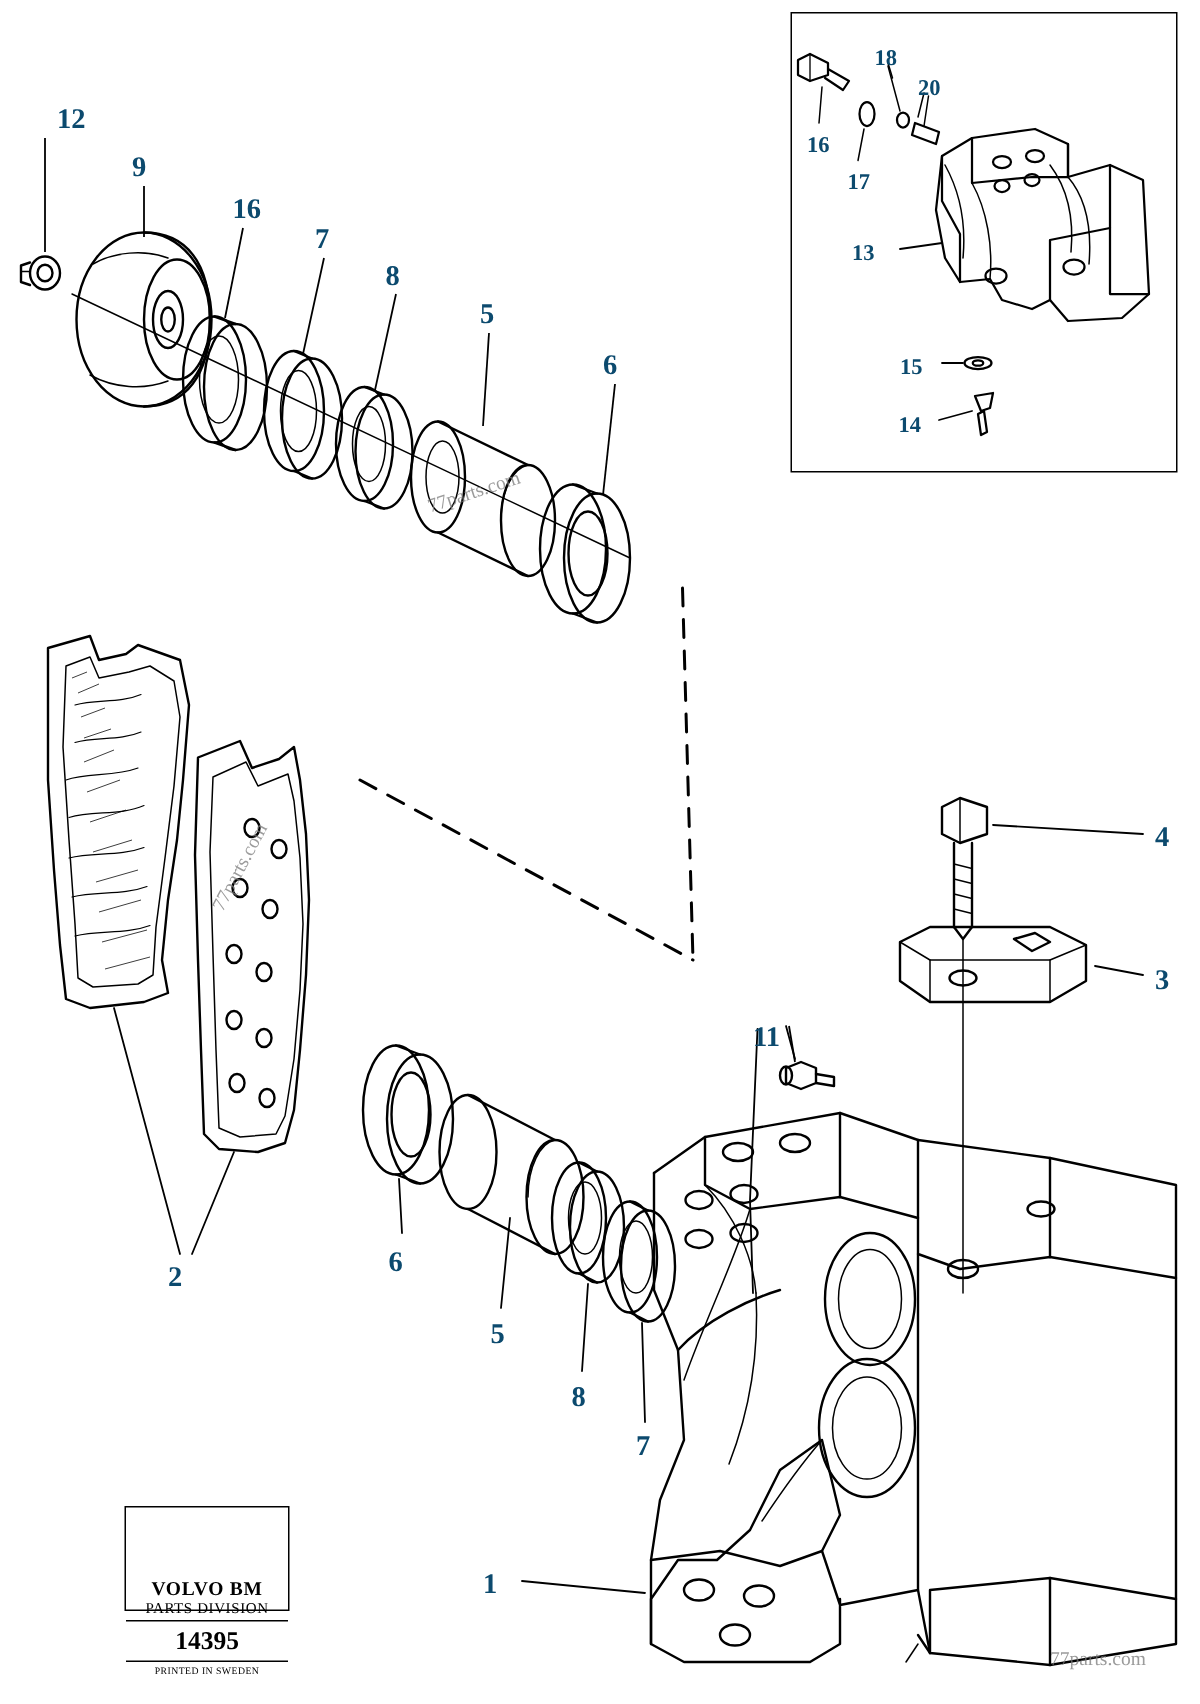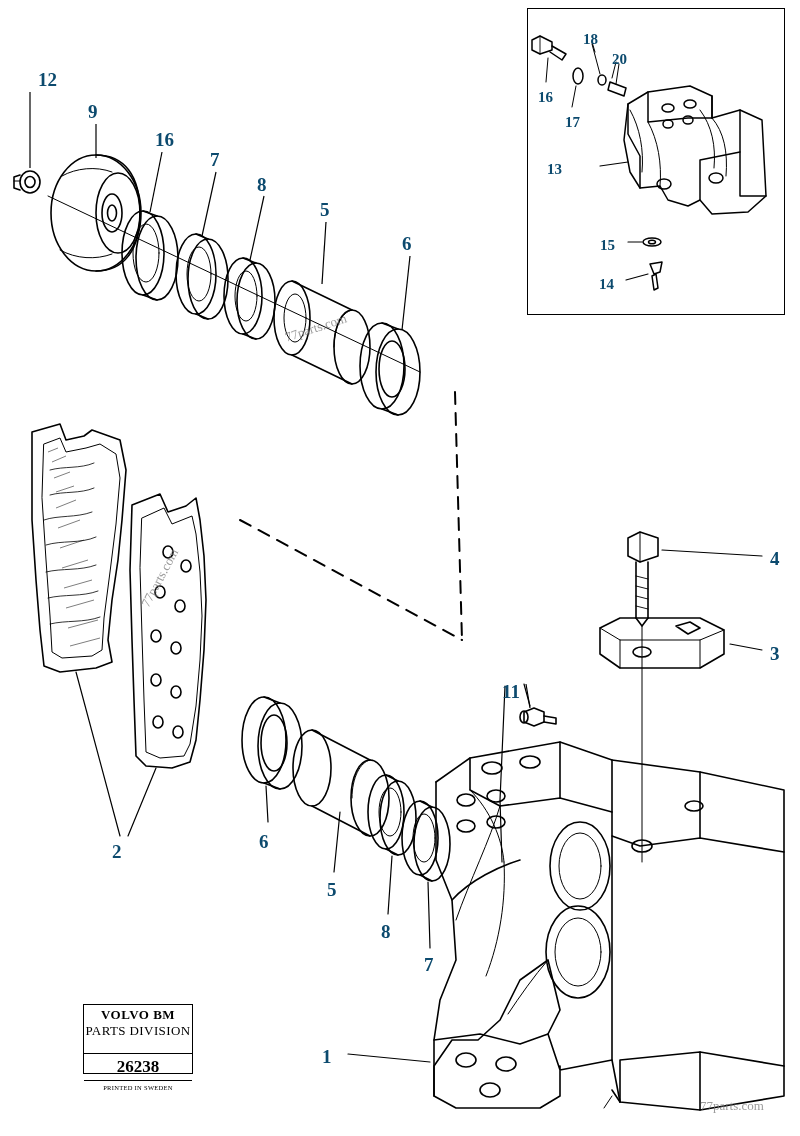--- a/index.html
+++ b/index.html
@@ -5,22 +5,22 @@
   html,body{margin:0;padding:0;background:#ffffff;}
   body{width:800px;height:1136px;position:relative;overflow:hidden;
        font-family:"Liberation Serif", serif;color:#000;}
   #page{position:absolute;left:0;top:0;width:800px;height:1136px;}
   svg.layer{position:absolute;left:0;top:0;width:800px;height:1136px;}
   .callout{position:absolute;font-family:"Liberation Serif",serif;font-weight:bold;
            font-size:19px;line-height:19px;color:#0c4a6e;}
   .callout.small{font-size:15px;}
   .stampbox{position:absolute;border:1.6px solid #000;background:#fff;}
   .stamp-line{text-align:center;font-family:"Liberation Serif",serif;}
-  .stamp-brand{font-weight:bold;font-size:13px;letter-spacing:.5px;padding-top:2px;}
-  .stamp-sub{font-size:13px;letter-spacing:.4px;border-bottom:1.2px solid #000;padding-bottom:14px;}
+  .stamp-brand{font-weight:bold;font-size:13px;letter-spacing:.5px;padding-top:2px;margin-top:44px;}
+  .stamp-sub{font-size:10px;letter-spacing:.4px;border-bottom:1.2px solid #000;padding-bottom:2px;}
   .stamp-num{font-weight:bold;font-size:17px;padding:3px 0 3px 0;border-bottom:1.2px solid #000;}
   .stamp-foot{font-size:6.5px;letter-spacing:.3px;padding:3px 0 2px 0;}
   .wm{position:absolute;color:#7a7a7a;font-family:"Liberation Serif",serif;
       font-size:13px;opacity:.75;white-space:nowrap;}
   .inset{position:absolute;border:1.7px solid #000;background:#fff;}
 </style>
 </head>
 <body>
 
 <div id="page">
@@ -286,28 +286,28 @@
   <div class="callout" style="left:424px;top:955px;">7</div>
   <div class="callout" style="left:502px;top:658px;margin-top:24px;">11</div>
   <div class="callout" style="left:322px;top:1047px;">1</div>
   <div class="callout" style="left:770px;top:549px;">4</div>
   <div class="callout" style="left:770px;top:644px;">3</div>
 
   <div class="callout small" style="left:538px;top:88px;text-align:right;">16</div>
   <div class="callout small" style="left:583px;top:30px;">18</div>
   <div class="callout small" style="left:612px;top:50px;">20</div>
   <div class="callout small" style="left:565px;top:113px;">17</div>
-  <div class="callout small" style="left:547px;top:160px;">13</div>
+  <div class="callout small" style="left:568px;top:160px;">13</div>
   <div class="callout small" style="left:600px;top:236px;">15</div>
   <div class="callout small" style="left:599px;top:275px;text-align:center;">14</div>
 
   <div class="wm" style="left:284px;top:320px;transform:rotate(-18deg);">77parts.com</div>
   <div class="wm" style="left:128px;top:570px;transform:rotate(-62deg);">77parts.com</div>
   <div class="wm" style="left:700px;top:1098px;">77parts.com</div>
 
   <div class="stampbox" style="left:83px;top:1004px;width:108px;height:68px;">
     <div class="stamp-line stamp-brand">VOLVO BM</div>
     <div class="stamp-line stamp-sub">PARTS DIVISION</div>
-    <div class="stamp-line stamp-num">26238</div>
+    <div class="stamp-line stamp-num">14395</div>
     <div class="stamp-line stamp-foot">PRINTED IN SWEDEN</div>
   </div>
 
 </div>
 
 </body></html>

